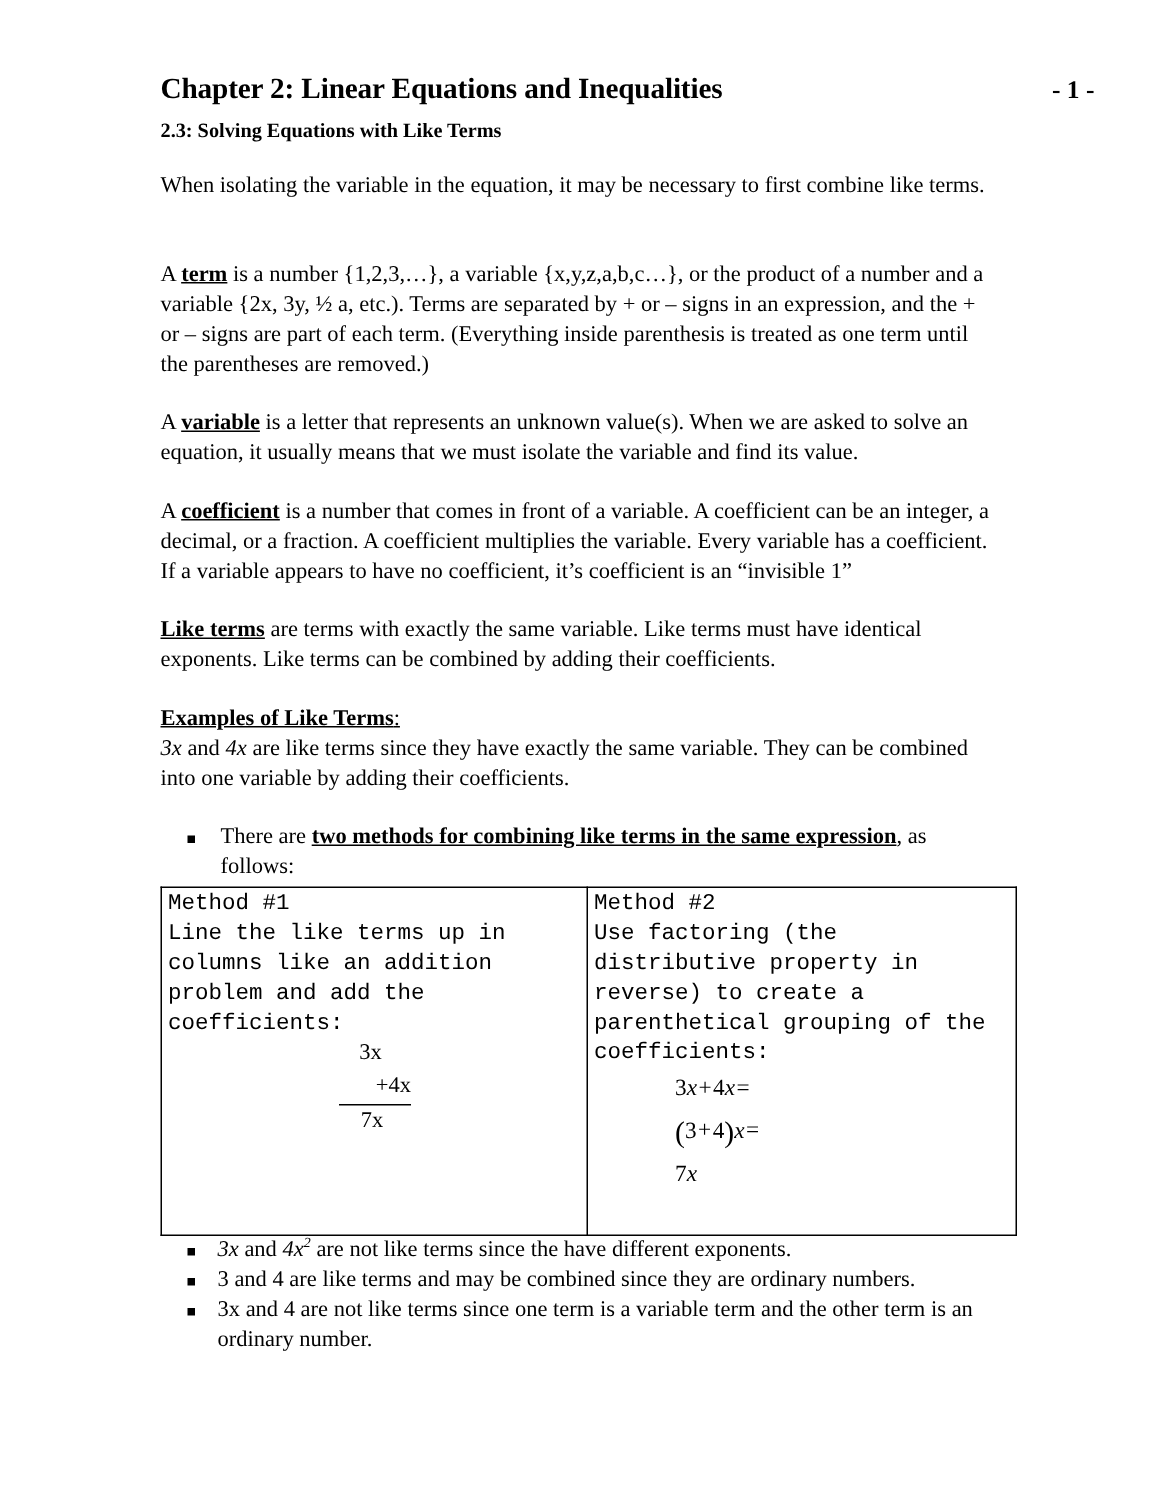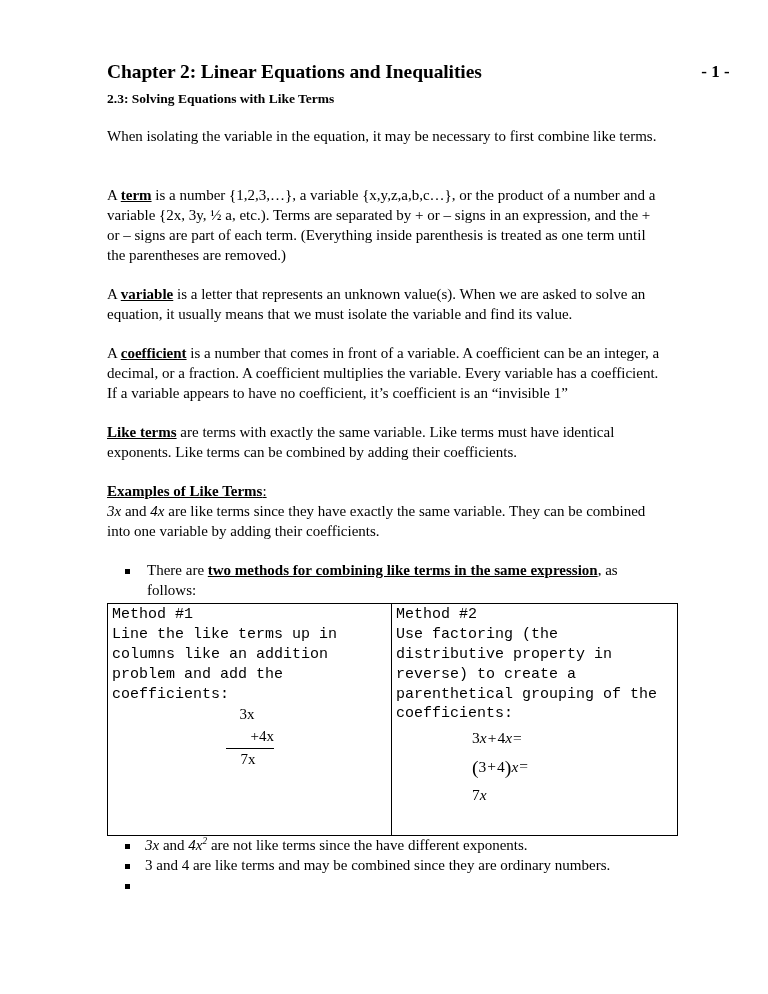--- a/index.html
+++ b/index.html
@@ -11,21 +11,21 @@
     width: 768px;
     height: 994px;
     position: relative;
     font-family: "Liberation Serif", "DejaVu Serif", serif;
     color: #000000;
     overflow: hidden;
   }
   .page {
     position: absolute;
     left: 107px;
-    top: 60px;
+    top: 48px;
     width: 556px;
   }
   
   .header-row {
     position: relative;
   }
   .doc-title {
     font-size: 19.5px;
     font-weight: bold;
     line-height: 1.18;
@@ -142,21 +142,20 @@
   }
   
   .eqblock {
     margin: 4px 0 0 54px;
     font-size: 15.5px;
   }
   .eqblock .eqline {
     display: block;
     margin-bottom: 5px;
     white-space: nowrap;
-    margin-left: 22px;
   }
   .eqblock .big-paren {
     font-size: 1.28em;
     vertical-align: -0.12em;
     font-style: normal;
   }
   .eqblock .op { padding: 0 1px; }
 </style>
 </head>
 <body>
@@ -225,16 +224,16 @@
           <span class="eqline"><span>7</span><span class="mathi">x</span></span>
         </div>
       </td>
     </tr>
   </tbody>
     </table>
 
   <ul class="sqlist tight">
     <li><span class="sqbullet"></span><span class="mathi nowrap">3x</span><span> and </span><span class="mathi nowrap"><span>4x</span><sup class="exp">2</sup></span><span> are not like terms since the have different exponents.</span></li>
     <li><span class="sqbullet"></span><span>3 and 4 are like terms and may be combined since they are ordinary numbers.</span></li>
-    <li><span class="sqbullet"></span></li>
+    <li><span class="sqbullet"></span><span>3x and 4 are not like terms since one term is a variable term and the other term is an ordinary number.</span></li>
   </ul>
 
 </div>
 
 </body></html>

